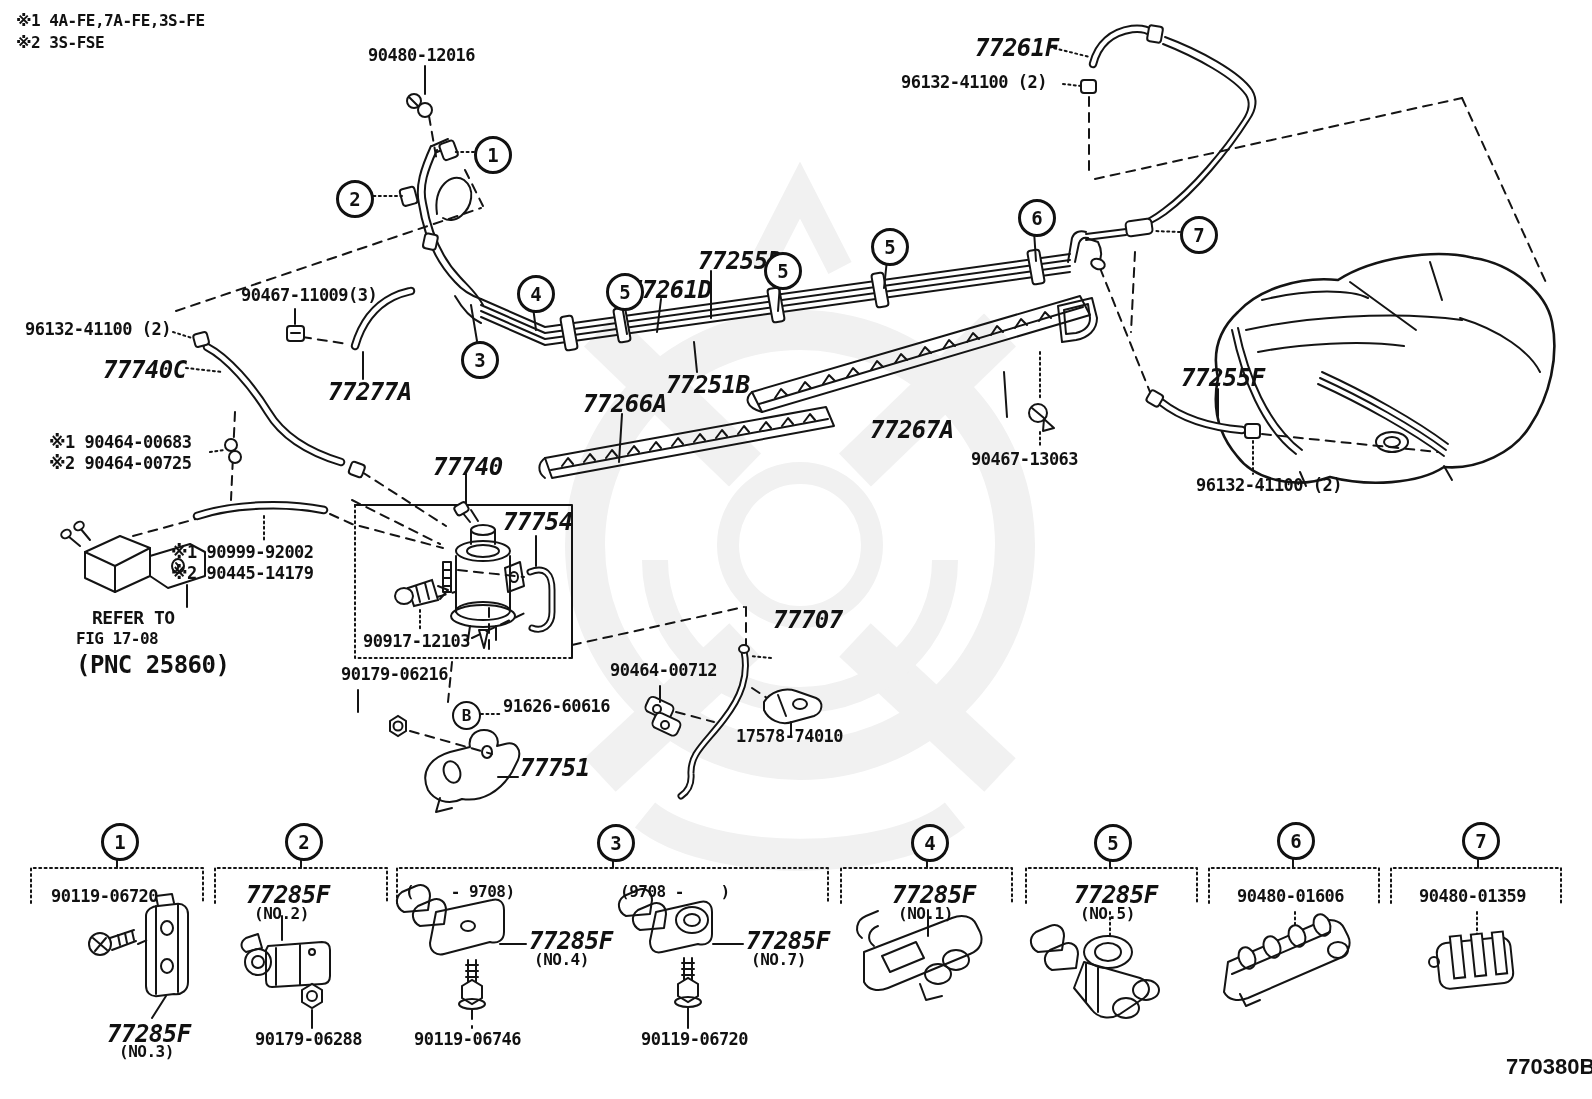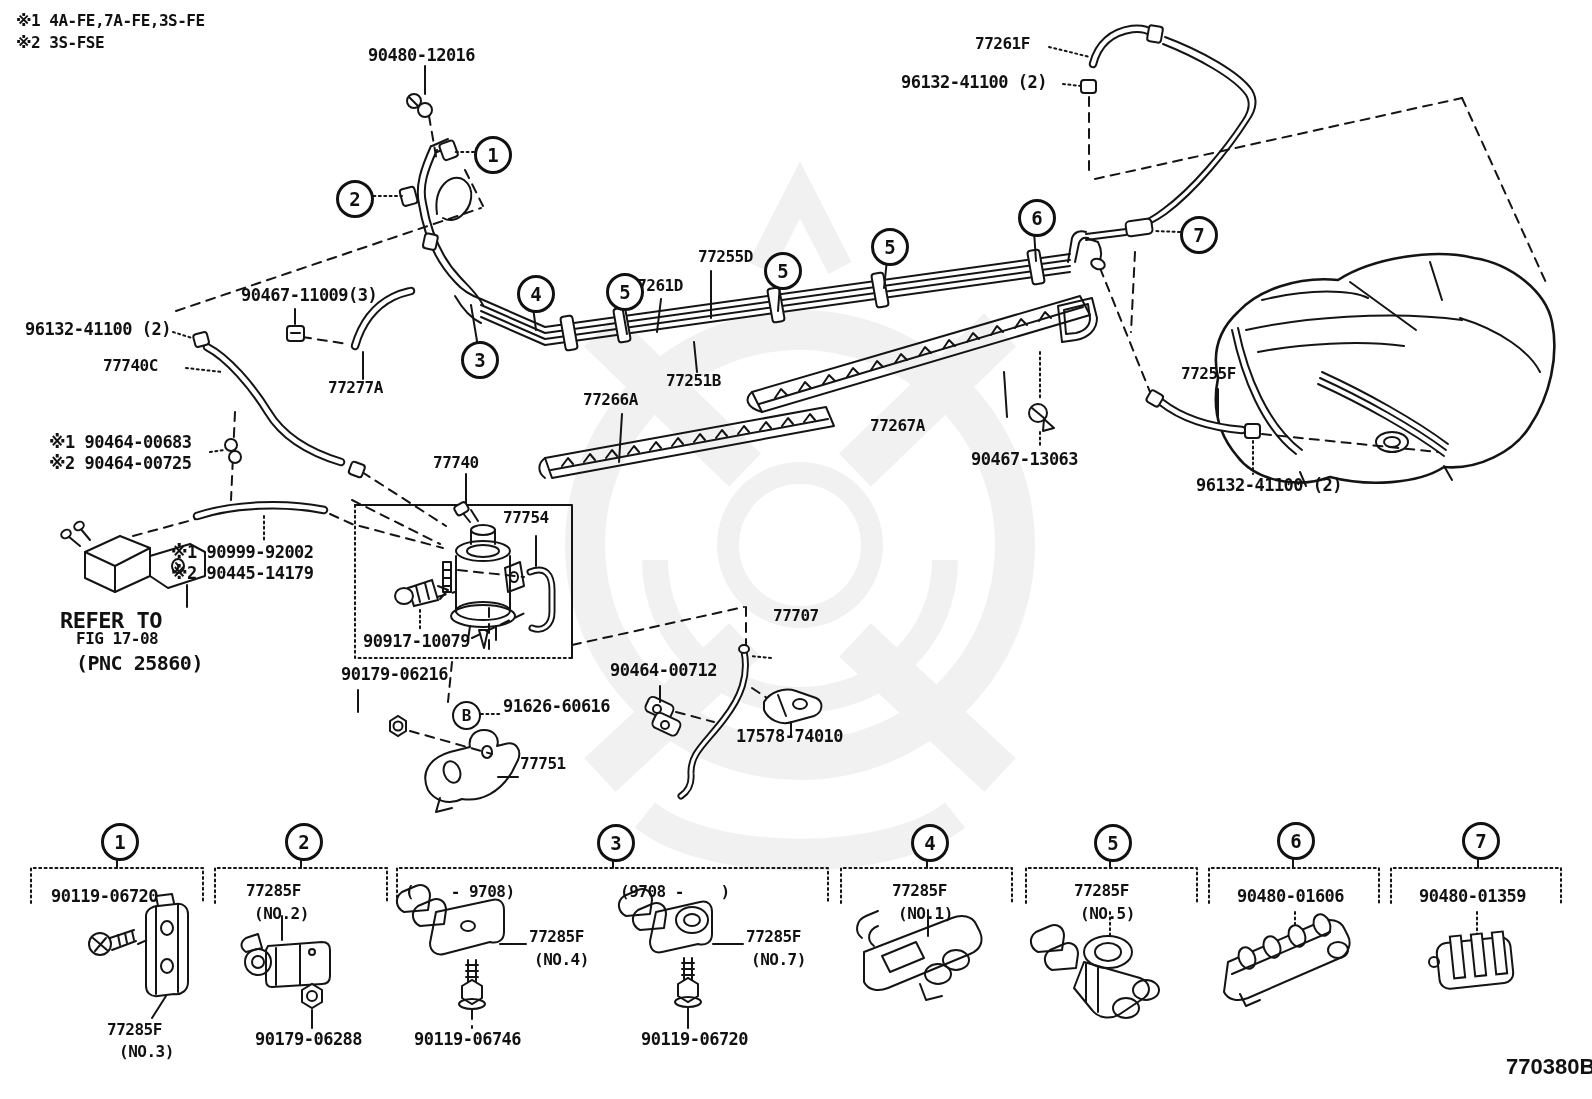--- a/index.html
+++ b/index.html
@@ -1,21 +1,21 @@
 <!DOCTYPE html>
 <html><head>
 <meta charset="utf-8">
 <style>
   html,body{margin:0;padding:0;background:#fff;}
   .canvas{position:relative;width:1592px;height:1099px;background:#fff;overflow:hidden;
           font-family:"DejaVu Sans Mono","DejaVu Sans",monospace;color:#111;}
   svg.art{position:absolute;left:0;top:0;z-index:1;}
   .lbl{position:absolute;z-index:3;font-weight:bold;font-size:17px;line-height:1.05;
        white-space:pre;letter-spacing:-0.5px;color:#111;}
-  .lbl.big{font-size:16px;}
+  .lbl.big{font-size:24px;font-style:italic;}
   .lbl.small{font-size:16px;}
   .lbl.sans{font-family:"Liberation Sans",sans-serif;letter-spacing:0;}
   .callout{position:absolute;z-index:3;width:32px;height:32px;border:3px solid #111;border-radius:50%;
            background:#fff;display:flex;align-items:center;justify-content:center;
            font-weight:bold;font-size:19px;}
   .callout.sm{width:25px;height:25px;border-width:2.5px;font-size:16px;}
 </style>
 </head>
 <body>
 
@@ -403,24 +403,24 @@
   <div class="lbl" style="left:25px;top:321px">96132-41100 (2)</div>
   <div class="lbl big" style="left:103px;top:358px">77740C</div>
   <div class="lbl" style="left:241px;top:287px">90467-11009(3)</div>
   <div class="lbl big" style="left:328px;top:380px">77277A</div>
   <div class="lbl" style="left:49px;top:434px">※1 90464-00683</div>
   <div class="lbl" style="left:49px;top:455px">※2 90464-00725</div>
   <div class="lbl big" style="left:433px;top:455px">77740</div>
   <div class="lbl big" style="left:503px;top:510px">77754</div>
   <div class="lbl" style="left:171px;top:544px">※1 90999-92002</div>
   <div class="lbl" style="left:171px;top:565px">※2 90445-14179</div>
-  <div class="lbl" style="left:60px;top:609px;font-size:22px">REFER TO</div>
+  <div class="lbl" style="left:92px;top:609px;font-size:18px">REFER TO</div>
   <div class="lbl" style="left:76px;top:631px;font-size:16px">FIG 17-08</div>
-  <div class="lbl" style="left:76px;top:653px;font-size:20px">(PNC 25860)</div>
-  <div class="lbl" style="left:363px;top:633px">90917-10079</div>
+  <div class="lbl" style="left:76px;top:653px;font-size:24px">(PNC 25860)</div>
+  <div class="lbl" style="left:363px;top:633px">90917-12103</div>
   <div class="lbl" style="left:341px;top:666px">90179-06216</div>
   <div class="lbl" style="left:503px;top:698px">91626-60616</div>
   <div class="lbl big" style="left:520px;top:756px">77751</div>
   <div class="lbl" style="left:610px;top:662px">90464-00712</div>
   <div class="lbl big" style="left:773px;top:608px">77707</div>
   <div class="lbl" style="left:736px;top:728px">17578-74010</div>
 
   <div class="callout" style="left:474px;top:136px">
       <span>1</span>
     </div>

